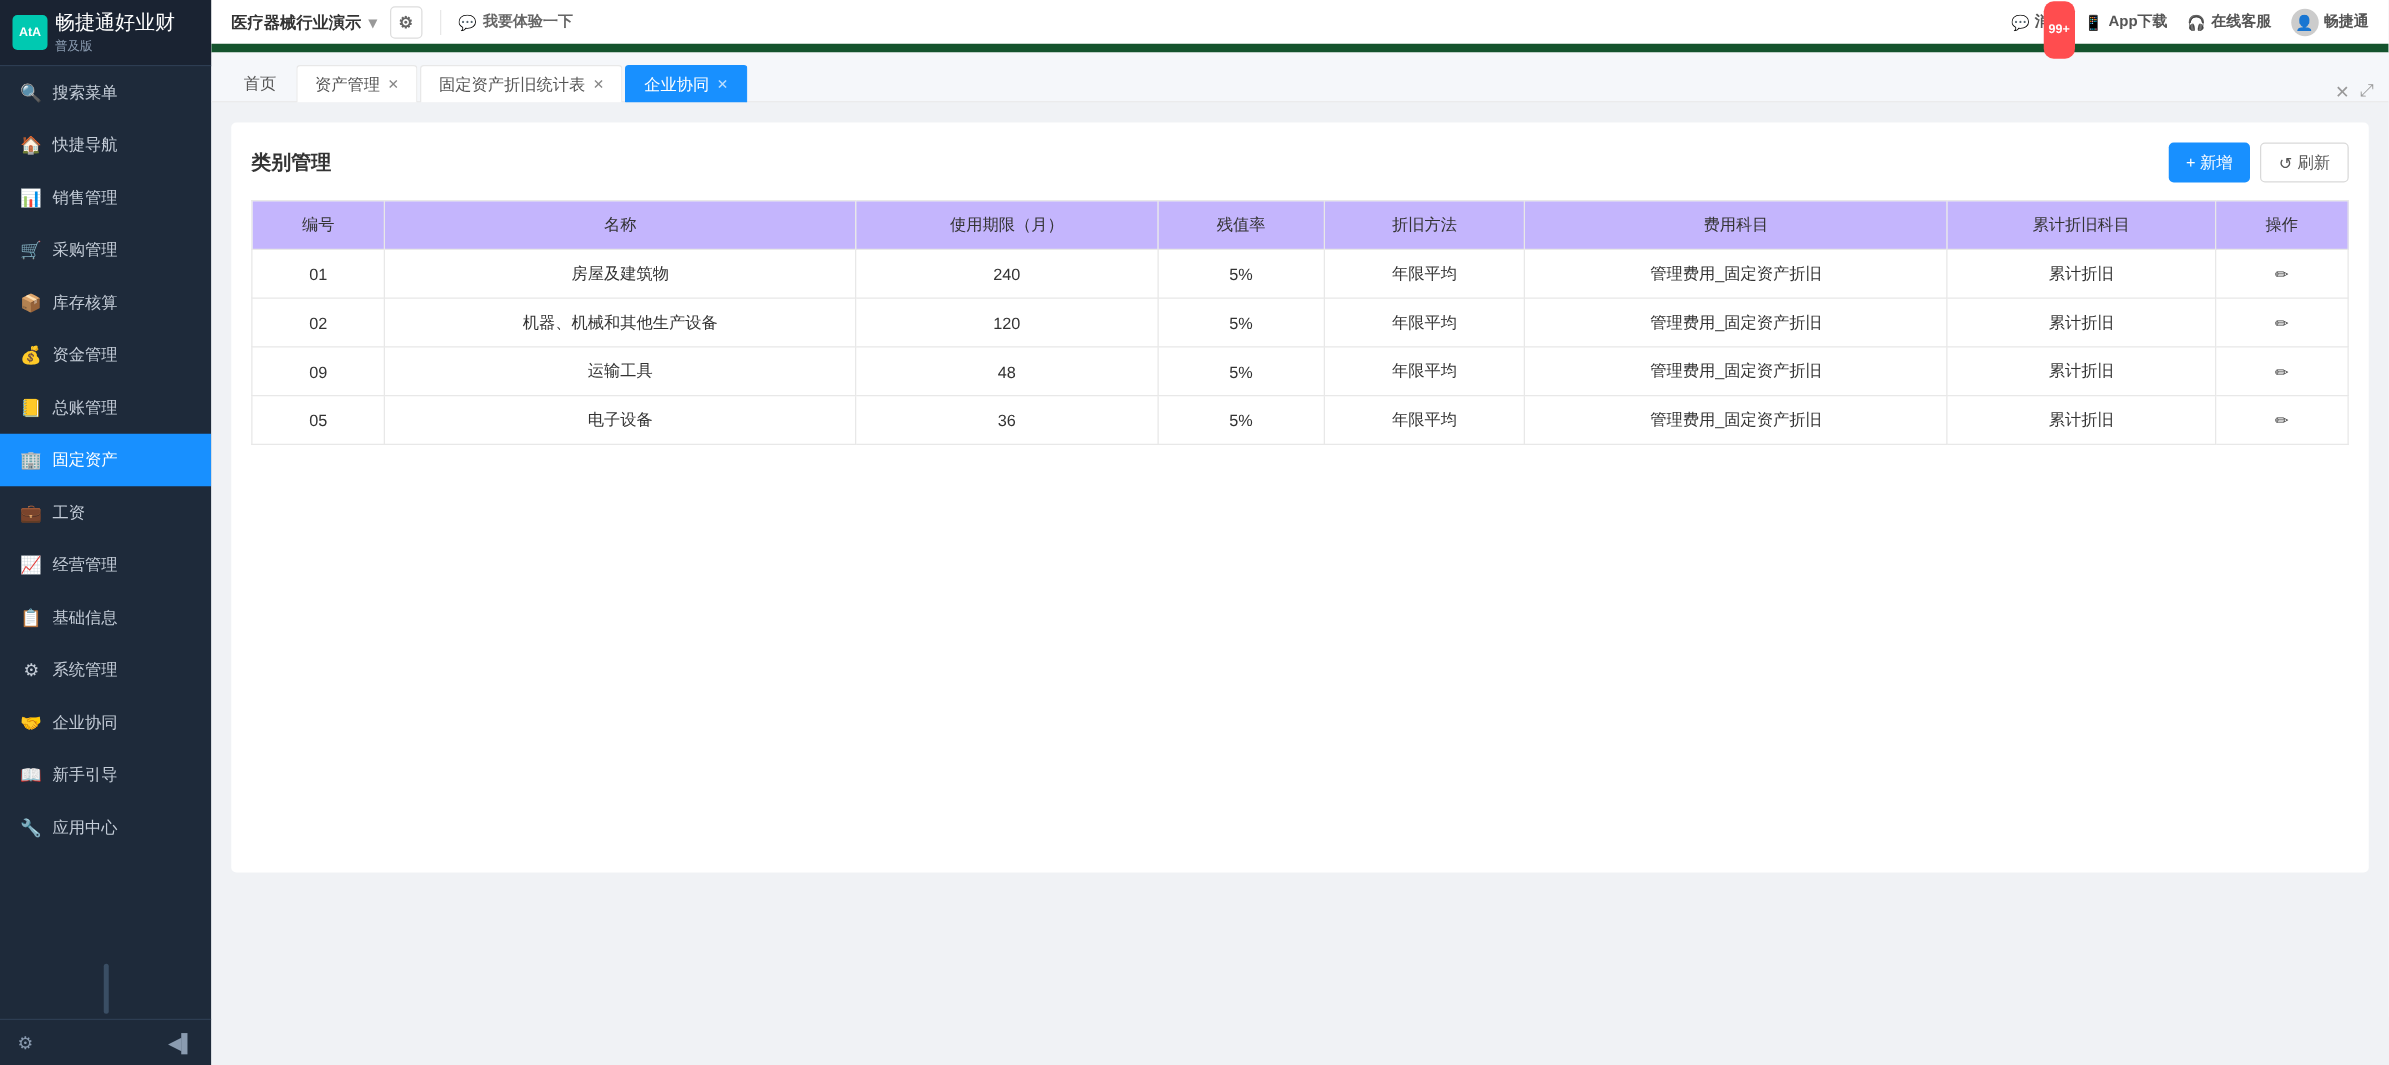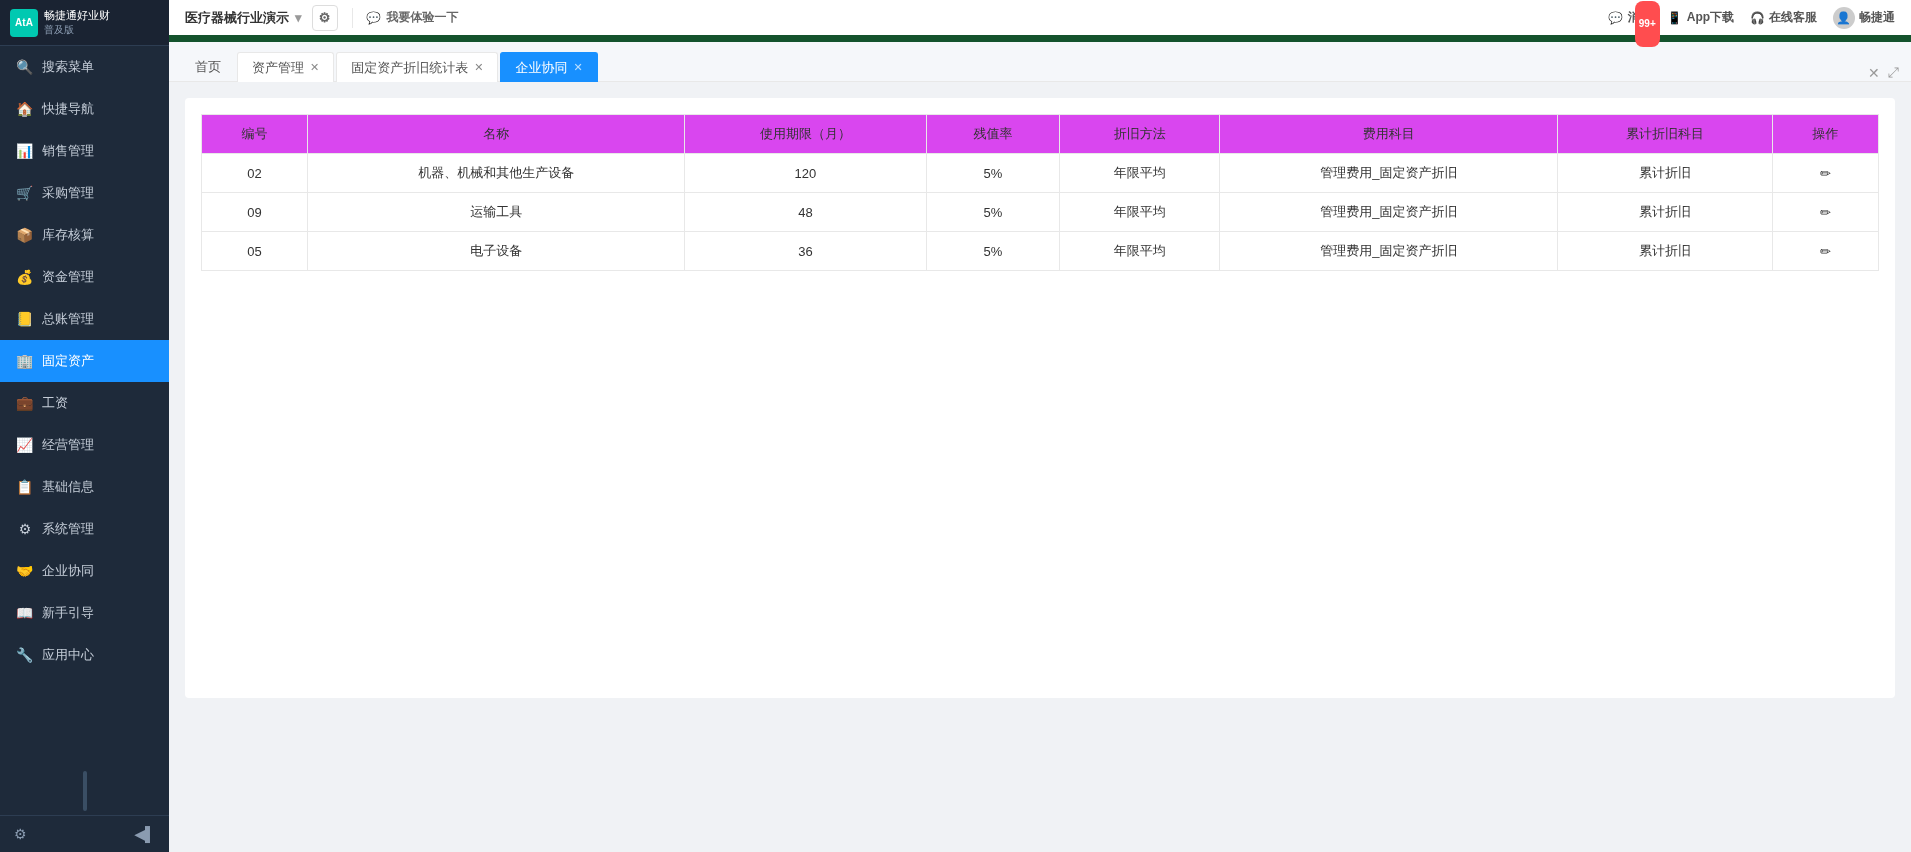--- a/index.html
+++ b/index.html
@@ -152,21 +152,21 @@
       background: #fff; color: #555;
       border: 1px solid #d9d9d9; border-radius: 4px;
       padding: 6px 14px; cursor: pointer;
       font-size: 13px;
       display: flex; align-items: center; gap: 4px;
     }
 
     
     .data-table { width: 100%; border-collapse: collapse; }
     .data-table th {
-      background: #d946ef;
+      background: #c4b5fd;
       border: 1px solid #e8e8e8;
       padding: 10px 12px;
       text-align: center;
       font-weight: 500;
       color: #333;
       font-size: 13px;
     }
     .data-table td {
       border: 1px solid #e8e8e8;
       padding: 10px 12px;
@@ -184,21 +184,21 @@
     .sidebar-nav::-webkit-scrollbar { width: 4px; }
     .sidebar-nav::-webkit-scrollbar-thumb { background: #4a5e74; border-radius: 2px; }
   </style>
 </head>
 <body>
 
 <div class="sidebar">
   <div class="sidebar-logo">
     <div class="sidebar-logo-icon">AtA</div>
     <div>
-      <div style="color:#fff;font-size:11px;line-height:1.4;">畅捷通好业财</div>
+      <div style="color:#fff;font-size:16px;line-height:1.4;">畅捷通好业财</div>
       <div style="color:#8a9bb0;font-size:10px;">普及版</div>
     </div>
   </div>
   <div class="sidebar-nav" id="sidebar-nav">
       <div class="sidebar-item">
     <span class="sidebar-item-icon">🔍</span>
     <span>搜索菜单</span>
   </div>
       <div class="sidebar-item">
     <span class="sidebar-item-icon">🏠</span>
@@ -319,35 +319,55 @@
       <span class="tab-close">✕</span>
     </div>
     <div class="tab-window-controls">
       <span class="tab-win-btn">✕</span>
       <span class="tab-win-btn">⤢</span>
     </div>
   </div>
 
   <div class="page-area">
     <div class="category-page">
+      <div class="category-header">
+        <h2 class="category-title">类别管理</h2>
+        <div class="header-actions">
+          <button class="btn-new">+ 新增</button>
+          <button class="btn-refresh">
+            <span>↺</span>
+            <span>刷新</span>
+          </button>
+        </div>
+      </div>
 
       <table class="data-table">
         <thead>
           <tr id="table-header-row">
               <th>编号</th>
               <th>名称</th>
               <th>使用期限（月）</th>
               <th>残值率</th>
               <th>折旧方法</th>
               <th>费用科目</th>
               <th>累计折旧科目</th>
               <th>操作</th>
             </tr>
         </thead>
         <tbody id="table-body">
+            <tr>
+    <td class="td-code">01</td>
+    <td class="td-name">房屋及建筑物</td>
+    <td>240</td>
+    <td>5%</td>
+    <td>年限平均</td>
+    <td class="td-subject">管理费用_固定资产折旧</td>
+    <td class="td-accum">累计折旧</td>
+    <td class="td-edit">✏</td>
+  </tr>
             <tr>
     <td class="td-code">02</td>
     <td class="td-name">机器、机械和其他生产设备</td>
     <td>120</td>
     <td>5%</td>
     <td>年限平均</td>
     <td class="td-subject">管理费用_固定资产折旧</td>
     <td class="td-accum">累计折旧</td>
     <td class="td-edit">✏</td>
   </tr>

